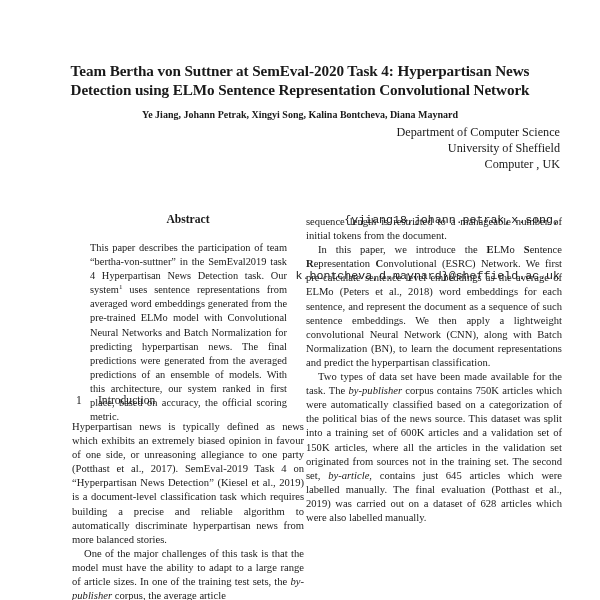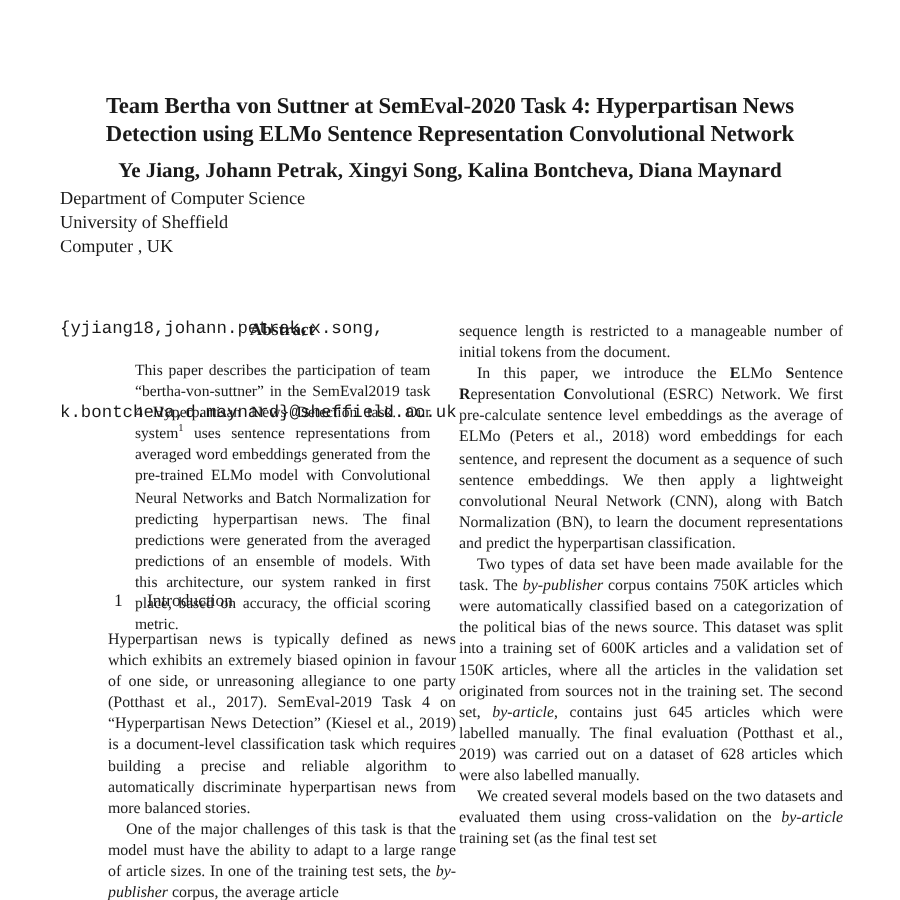--- a/index.html
+++ b/index.html
@@ -1,22 +1,22 @@
 <!DOCTYPE html>
 <html><head>
 <meta charset="utf-8">
 <style>
   html, body { margin:0; padding:0; background:#ffffff; }
   body { width:600px; height:600px; overflow:hidden; position:relative;
          font-family:"Liberation Serif", "DejaVu Serif", serif; color:#1a1a1a; }
   .title { position:absolute; left:40px; top:61px; width:520px; text-align:center;
            font-weight:bold; font-size:15.2px; line-height:19px; letter-spacing:-0.1px; }
   .authors { position:absolute; left:40px; top:107px; width:520px; text-align:center;
-             font-weight:bold; font-size:14px; line-height:16px; }
-  .affil { position:absolute; left:40px; top:124px; width:520px; text-align:left;
+             font-weight:bold; font-size:10px; line-height:16px; }
+  .affil { position:absolute; left:40px; top:124px; width:520px; text-align:right;
            font-size:12.2px; line-height:16px; }
   .affil div { height:16px; }
   .email { font-family:"Liberation Mono", "DejaVu Sans Mono", monospace; font-size:11.6px;margin-top:40px; }
   .col { position:absolute; font-size:10.6px; line-height:14.1px; text-align:justify; }
   .abstract-head { position:absolute; left:72px; top:213px; width:232px; text-align:center;
                    font-weight:bold; font-size:11.6px; }
   .abstract { left:90px; top:241px; width:197px; font-size:10.4px; line-height:14.1px; }
   .sec-head { position:absolute; left:76px; top:394px; font-weight:normal; font-size:11.6px; }
   .sec-head .num { display:inline-block; width:22px; }
   .intro { left:72px; top:420px; width:232px; }
@@ -56,14 +56,13 @@
 
 <div class="col intro">
   <p>Hyperpartisan news is typically defined as news which exhibits an extremely biased opinion in favour of one side, or unreasoning allegiance to one party (Potthast et al., 2017). SemEval-2019 Task 4 on “Hyperpartisan News Detection” (Kiesel et al., 2019) is a document-level classification task which requires building a precise and reliable algorithm to automatically discriminate hyperpartisan news from more balanced stories.</p>
   <p class="indent"><span>One of the major challenges of this task is that the model must have the ability to adapt to a large range of article sizes. In one of the training test sets, the </span><i>by-publisher</i><span> corpus, the average article</span></p>
 </div>
 
 <div class="col right">
   <p>sequence length is restricted to a manageable number of initial tokens from the document.</p>
   <p class="indent"><span>In this paper, we introduce the </span><b class="init">E</b><span>LMo </span><b class="init">S</b><span>entence </span><b class="init">R</b><span>epresentation </span><b class="init">C</b><span>onvolutional (ESRC) Network. We first pre-calculate sentence level embeddings as the average of ELMo (Peters et al., 2018) word embeddings for each sentence, and represent the document as a sequence of such sentence embeddings. We then apply a lightweight convolutional Neural Network (CNN), along with Batch Normalization (BN), to learn the document representations and predict the hyperpartisan classification.</span></p>
   <p class="indent"><span>Two types of data set have been made available for the task. The </span><i>by-publisher</i><span> corpus contains 750K articles which were automatically classified based on a categorization of the political bias of the news source. This dataset was split into a training set of 600K articles and a validation set of 150K articles, where all the articles in the validation set originated from sources not in the training set. The second set, </span><i>by-article</i><span>, contains just 645 articles which were labelled manually. The final evaluation (Potthast et al., 2019) was carried out on a dataset of 628 articles which were also labelled manually.</span></p>
-  <p class="indent"><span>We created several models based on the two datasets and evaluated them using cross-validation on the </span><i>by-article</i><span> training set (as the final test set</span></p>
 </div>
 
 </body></html>

